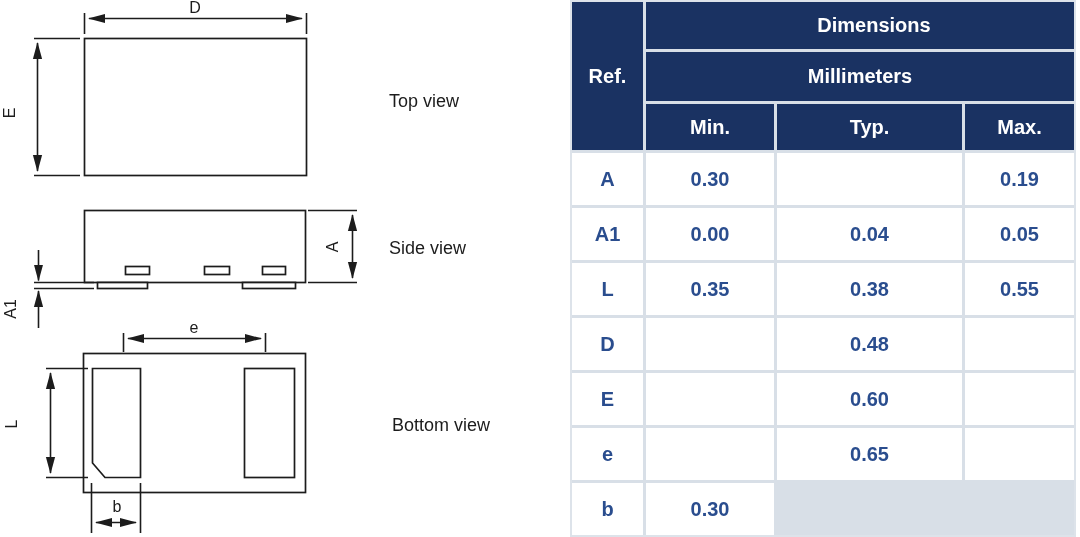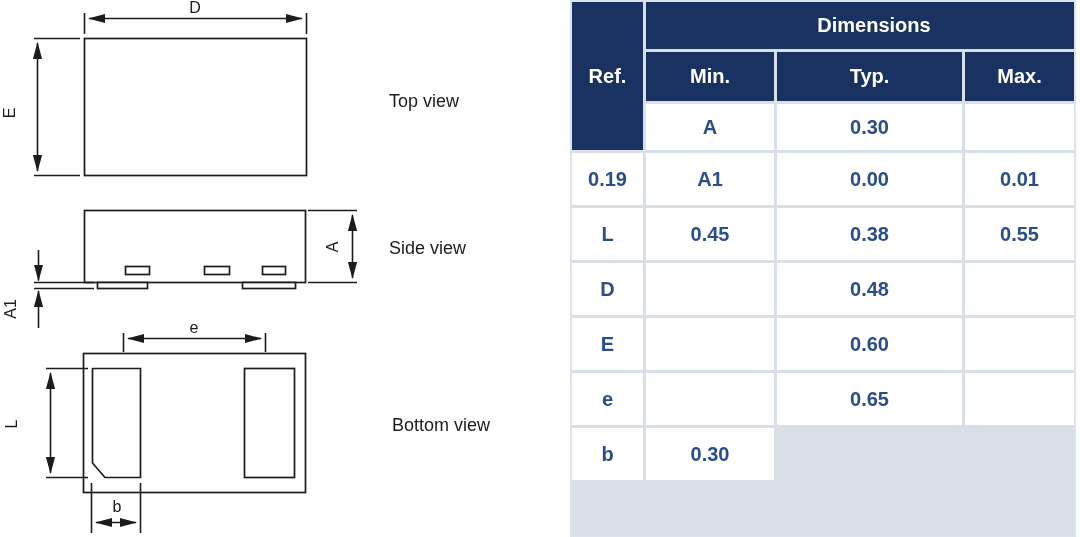--- a/index.html
+++ b/index.html
@@ -108,35 +108,37 @@
         <line class="arrow" x1="96" y1="522.5" x2="136" y2="522.5"></line>
         <text x="117" y="512" text-anchor="middle">b</text>
       </g>
       <text class="caption" x="392" y="431">Bottom view</text>
     </g>
   </svg>
 
   <div class="dim-table">
     <div class="cell hcell c-ref">Ref.</div>
     <div class="cell hcell c-dims">Dimensions</div>
+    <div class="cell hcell c-unit">Millimeters</div>
     <div class="cell hcell">Min.</div>
     <div class="cell hcell">Typ.</div>
     <div class="cell hcell">Max.</div>
 
     <div class="cell bcell">A</div>
     <div class="cell bcell">0.30</div>
     <div class="cell bcell"></div>
     <div class="cell bcell">0.19</div>
 
     <div class="cell bcell">A1</div>
     <div class="cell bcell">0.00</div>
-    <div class="cell bcell">0.01</div>
+    <div class="cell bcell">0.04</div>
+    <div class="cell bcell">0.05</div>
 
     <div class="cell bcell">L</div>
-    <div class="cell bcell">0.45</div>
+    <div class="cell bcell">0.35</div>
     <div class="cell bcell">0.38</div>
     <div class="cell bcell">0.55</div>
 
     <div class="cell bcell">D</div>
     <div class="cell bcell"></div>
     <div class="cell bcell">0.48</div>
     <div class="cell bcell"></div>
 
     <div class="cell bcell">E</div>
     <div class="cell bcell"></div>

